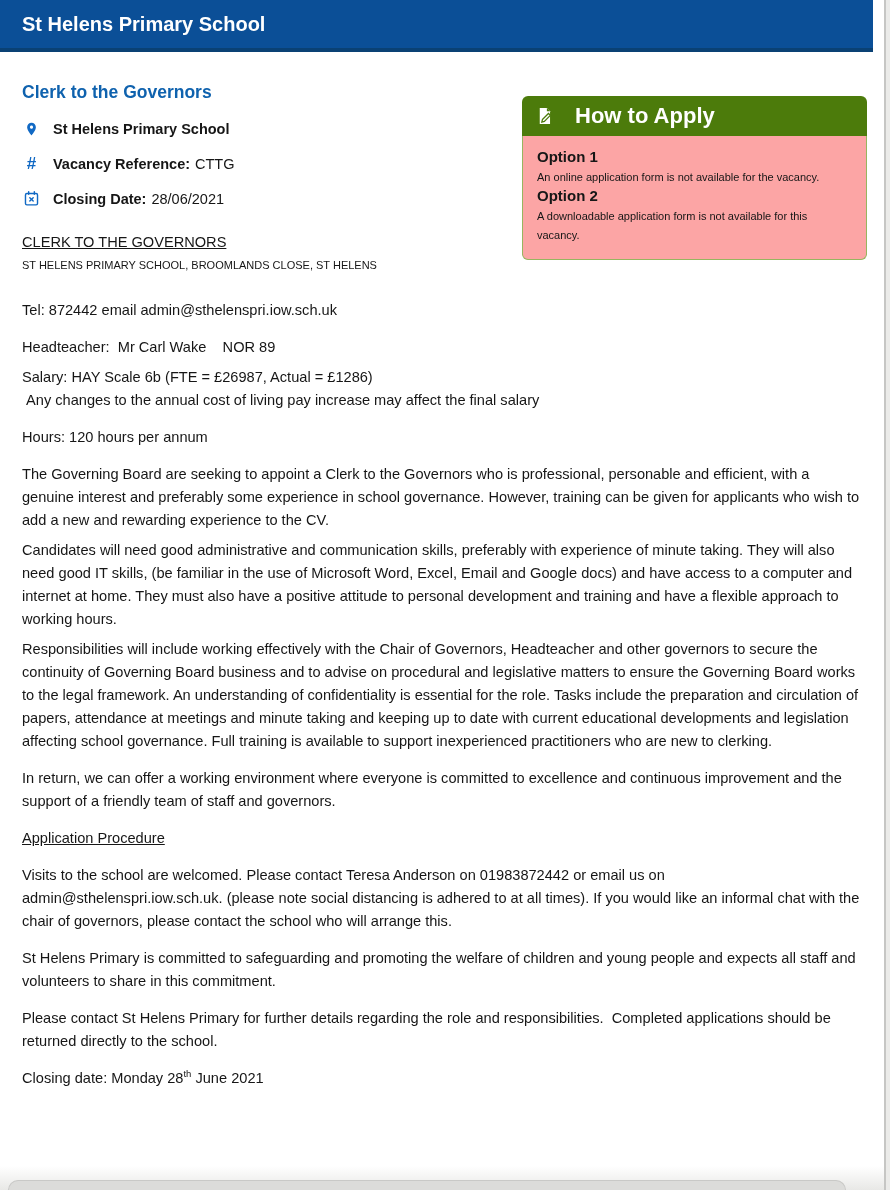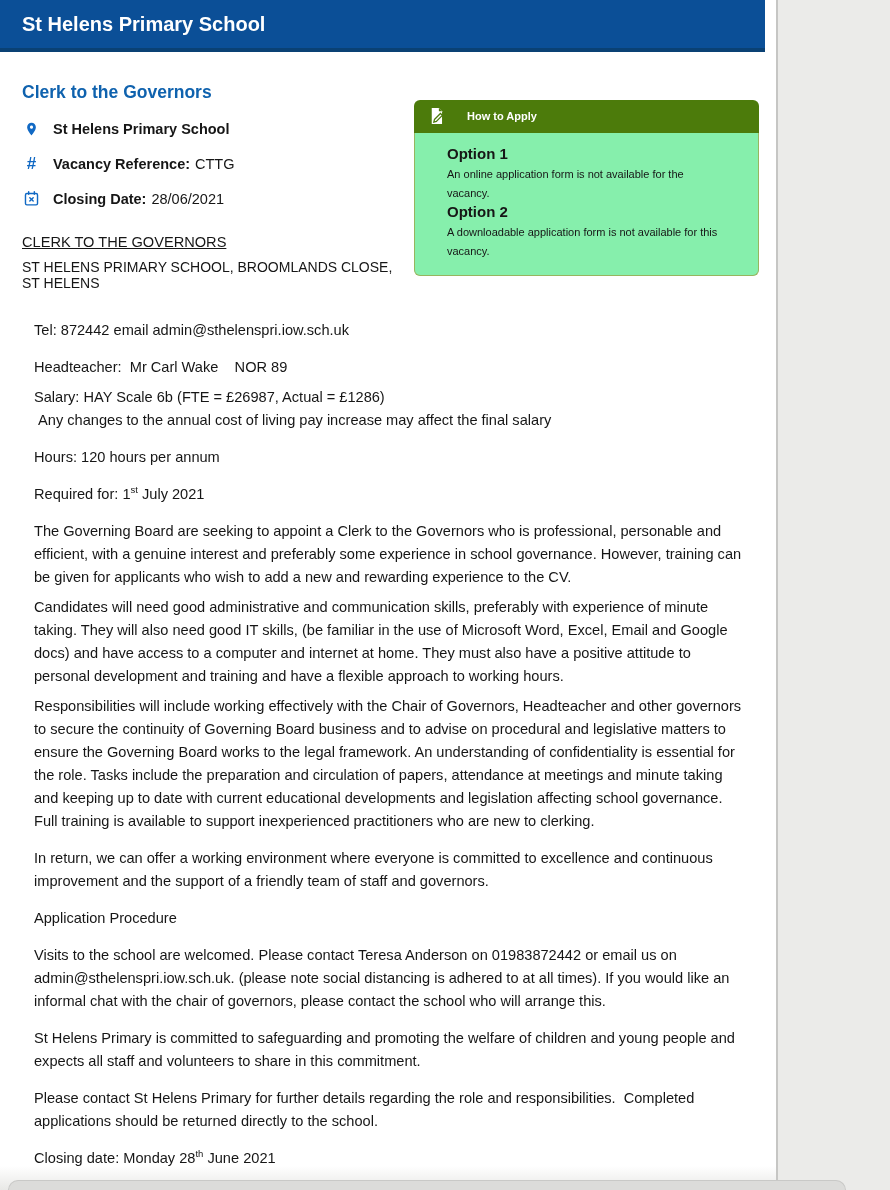--- a/index.html
+++ b/index.html
@@ -4,21 +4,21 @@
 <style>
   * { box-sizing: border-box; }
   html,body { margin:0; padding:0; }
   body {
     width:890px; height:1190px; overflow:hidden;
     background:#ebebe9;
     font-family:"Liberation Sans", sans-serif;
     color:#161616;
   }
   .card {
-    position:relative; width:778px; height:1190px;
+    position:relative; width:886px; height:1190px;
     background:#fff; border-right:2px solid #c6c6c4;
   }
   
   .site-header {
     height:52px; margin-right:11px;
     background:#0b4f97; border-bottom:4px solid #0a4174;
     display:flex; align-items:center; padding:0 22px;
   }
   .site-title { color:#fff; font-size:20px; font-weight:700; margin:0; }
 
@@ -27,42 +27,42 @@
   .left-col { flex:1; min-width:0; padding-right:16px; }
   .job-title { font-size:17.5px; font-weight:700; color:#0f62ae; margin:2px 0 16px; }
 
   .detail-row { display:flex; align-items:center; margin-bottom:16px; font-size:14.5px; }
   .dicon { width:19px; height:19px; margin-right:12px; display:flex; align-items:center; justify-content:center; }
   .hash-glyph { font-weight:800; font-size:17px; color:#1169c4; line-height:1; }
   .dlabel { font-weight:700; }
   .dval { font-weight:400; margin-left:5px; }
 
   .intro-heading { font-size:14.6px; margin:26px 0 0; text-decoration:underline; white-space:pre-wrap; }
-  .address-line  { font-size:14px; margin:9px 0 0; white-space:pre-wrap; }
+  .address-line  { font-size:11px; margin:9px 0 0; white-space:pre-wrap; }
 
   
   .apply-box { width:345px; flex-shrink:0; margin-top:4px; }
   .apply-header {
     background:#4c7b0b; border-radius:6px 6px 0 0; color:#fff;
-    font-weight:700; font-size:11px; padding:7px 13px;
+    font-weight:700; font-size:22px; padding:7px 13px;
     display:flex; align-items:center; gap:9px;
   }
   .apply-body {
-    background:#86efac; border:1px solid #97b55f; border-top:none;
-    border-radius:0 0 6px 6px; padding:10px 32px 14px;
+    background:#fca5a5; border:1px solid #97b55f; border-top:none;
+    border-radius:0 0 6px 6px; padding:10px 14px 14px;
   }
   .option { margin-top:0; }
   .option:first-child { margin-top:2px; }
   .opt-head { font-weight:700; font-size:15px; margin-bottom:3px; }
   .opt-text { font-size:11px; line-height:19px; }
 
   
   .job-body { padding:0 22px; font-size:14.6px; }
-  .para { margin:7px 12px 0; line-height:23px; white-space:pre-wrap; }
-  .para.u-head { }
+  .para { margin:7px 0 0; line-height:23px; white-space:pre-wrap; }
+  .para.u-head { text-decoration:underline; }
   .para.gap-lg { margin-top:14px; }
   .para.gap-xl { margin-top:28px; }
   sup { font-size:9.5px; vertical-align:super; line-height:0; }
 
   
   .bottom-fade {
     position:absolute; left:0; right:0; bottom:0; height:24px;
     background:linear-gradient(180deg, rgba(233,233,231,0), #e8e8e6);
   }
   .bottom-bar {
@@ -143,21 +143,20 @@
       </aside>
 
     </div>
 
     <section class="job-body">
         <p class="para gap-xl">Tel: 872442 email admin@sthelenspri.iow.sch.uk</p>
         <p class="para gap-lg">Headteacher:  Mr Carl Wake    NOR 89</p>
         <p class="para">Salary: HAY Scale 6b (FTE = £26987, Actual = £1286)
  Any changes to the annual cost of living pay increase may affect the final salary</p>
         <p class="para gap-lg">Hours: 120 hours per annum</p>
-        <p class="para gap-lg">Required for: 1<sup>st</sup> July 2021</p>
         <p class="para gap-lg">The Governing Board are seeking to appoint a Clerk to the Governors who is professional, personable and efficient, with a genuine interest and preferably some experience in school governance. However, training can be given for applicants who wish to add a new and rewarding experience to the CV.</p>
         <p class="para">Candidates will need good administrative and communication skills, preferably with experience of minute taking. They will also need good IT skills, (be familiar in the use of Microsoft Word, Excel, Email and Google docs) and have access to a computer and internet at home. They must also have a positive attitude to personal development and training and have a flexible approach to working hours.</p>
         <p class="para">Responsibilities will include working effectively with the Chair of Governors, Headteacher and other governors to secure the continuity of Governing Board business and to advise on procedural and legislative matters to ensure the Governing Board works to the legal framework. An understanding of confidentiality is essential for the role. Tasks include the preparation and circulation of papers, attendance at meetings and minute taking and keeping up to date with current educational developments and legislation affecting school governance. Full training is available to support inexperienced practitioners who are new to clerking.</p>
         <p class="para gap-lg">In return, we can offer a working environment where everyone is committed to excellence and continuous improvement and the support of a friendly team of staff and governors.</p>
         <p class="para u-head gap-lg">Application Procedure</p>
         <p class="para gap-lg">Visits to the school are welcomed. Please contact Teresa Anderson on 01983872442 or email us on admin@sthelenspri.iow.sch.uk. (please note social distancing is adhered to at all times). If you would like an informal chat with the chair of governors, please contact the school who will arrange this.</p>
         <p class="para gap-lg">St Helens Primary is committed to safeguarding and promoting the welfare of children and young people and expects all staff and volunteers to share in this commitment.</p>
         <p class="para gap-lg">Please contact St Helens Primary for further details regarding the role and responsibilities.  Completed applications should be returned directly to the school.</p>
         <p class="para gap-lg">Closing date: Monday 28<sup>th</sup> June 2021</p>
       </section>

